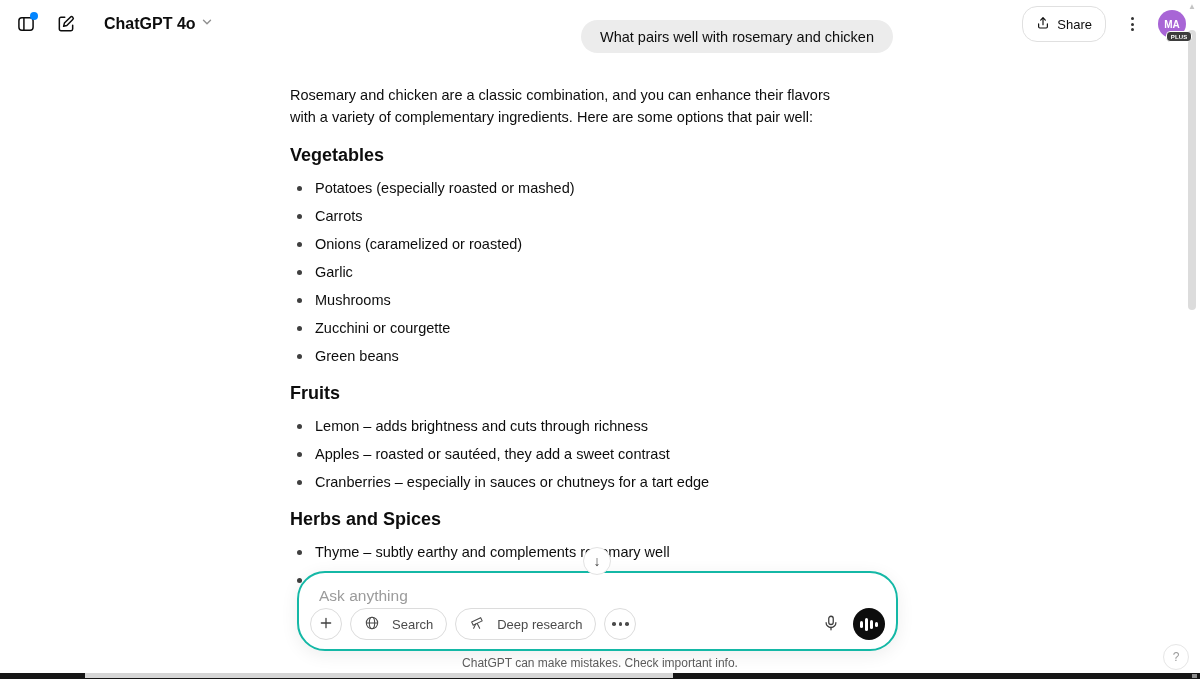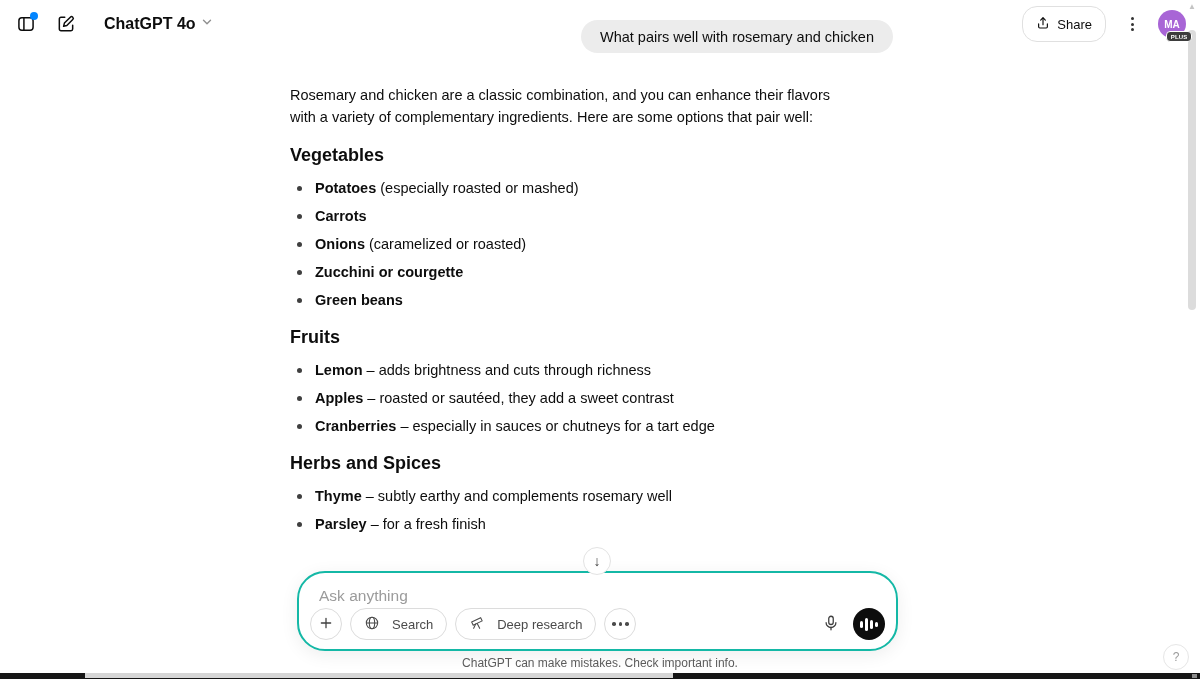--- a/index.html
+++ b/index.html
@@ -77,21 +77,21 @@
   .assistant ul{
     list-style:none;margin:12px 0 14px 0;
   }
   .assistant li{
     position:relative;padding-left:25px;line-height:20px;margin-bottom:8px;
   }
   .assistant li::before{
     content:"";position:absolute;left:7px;top:8px;width:5px;height:5px;border-radius:50%;
     background:#3f3f3f;
   }
-  .assistant li strong{font-weight:700;}
+  .assistant li strong{font-weight:400;}
   
   .scroll-down-btn{
     position:absolute;left:583px;top:547px;width:28px;height:28px;border-radius:50%;
     background:#fff;border:1px solid #e3e3e3;display:flex;align-items:center;justify-content:center;
     cursor:pointer;z-index:60;font-size:14px;color:#3f3f3f;line-height:1;
   }
   
   .composer{
     position:absolute;left:297px;top:571px;width:601px;height:80px;z-index:50;
     background:#fff;border:2px solid #14b8a6;border-radius:28px;
@@ -220,20 +220,22 @@
 </div>
 
 <div class="assistant">
   <p class="intro">Rosemary and chicken are a classic combination, and you can enhance their flavors with a variety of complementary ingredients. Here are some options that pair well:</p>
   <div>
       <h2>Vegetables</h2>
       <ul>
         <li><strong>Potatoes</strong><span> (especially roasted or mashed)</span></li>
         <li><strong>Carrots</strong><span></span></li>
         <li><strong>Onions</strong><span> (caramelized or roasted)</span></li>
+        <li><strong>Garlic</strong><span></span></li>
+        <li><strong>Mushrooms</strong><span></span></li>
         <li><strong>Zucchini or courgette</strong><span></span></li>
         <li><strong>Green beans</strong><span></span></li>
       </ul>
       <h2>Fruits</h2>
       <ul>
         <li><strong>Lemon</strong><span> – adds brightness and cuts through richness</span></li>
         <li><strong>Apples</strong><span> – roasted or sautéed, they add a sweet contrast</span></li>
         <li><strong>Cranberries</strong><span> – especially in sauces or chutneys for a tart edge</span></li>
       </ul>
       <h2>Herbs and Spices</h2>

